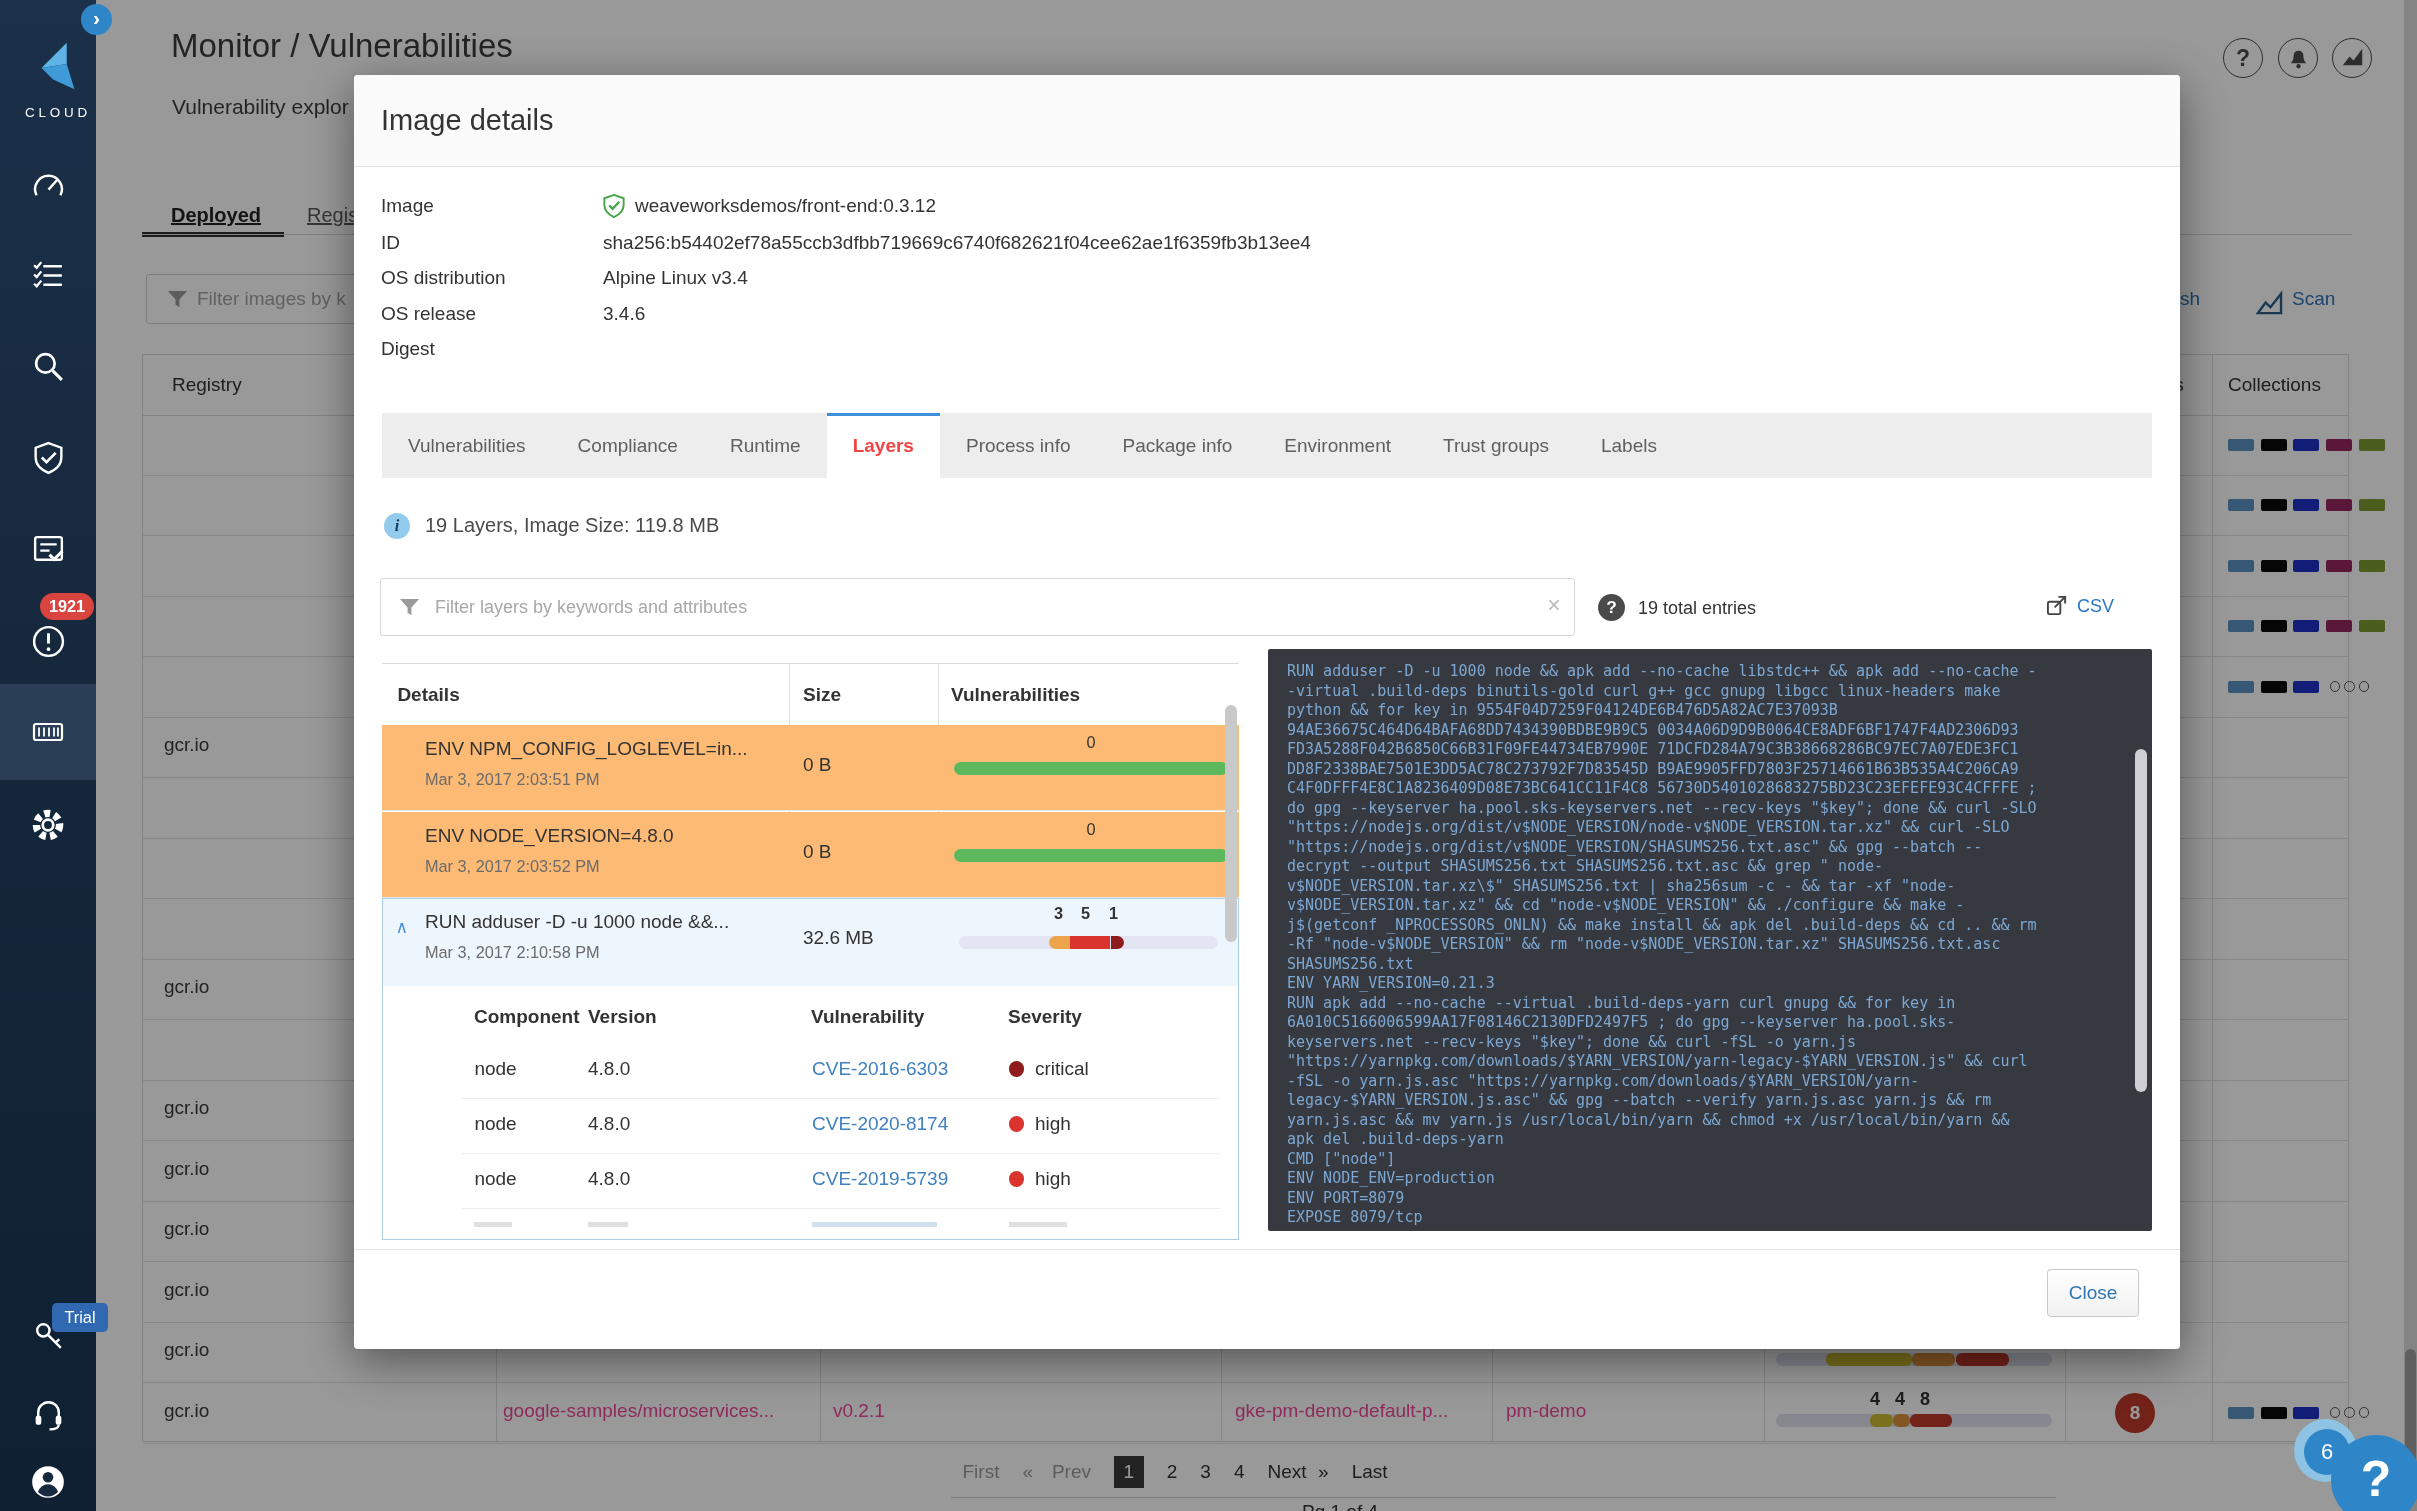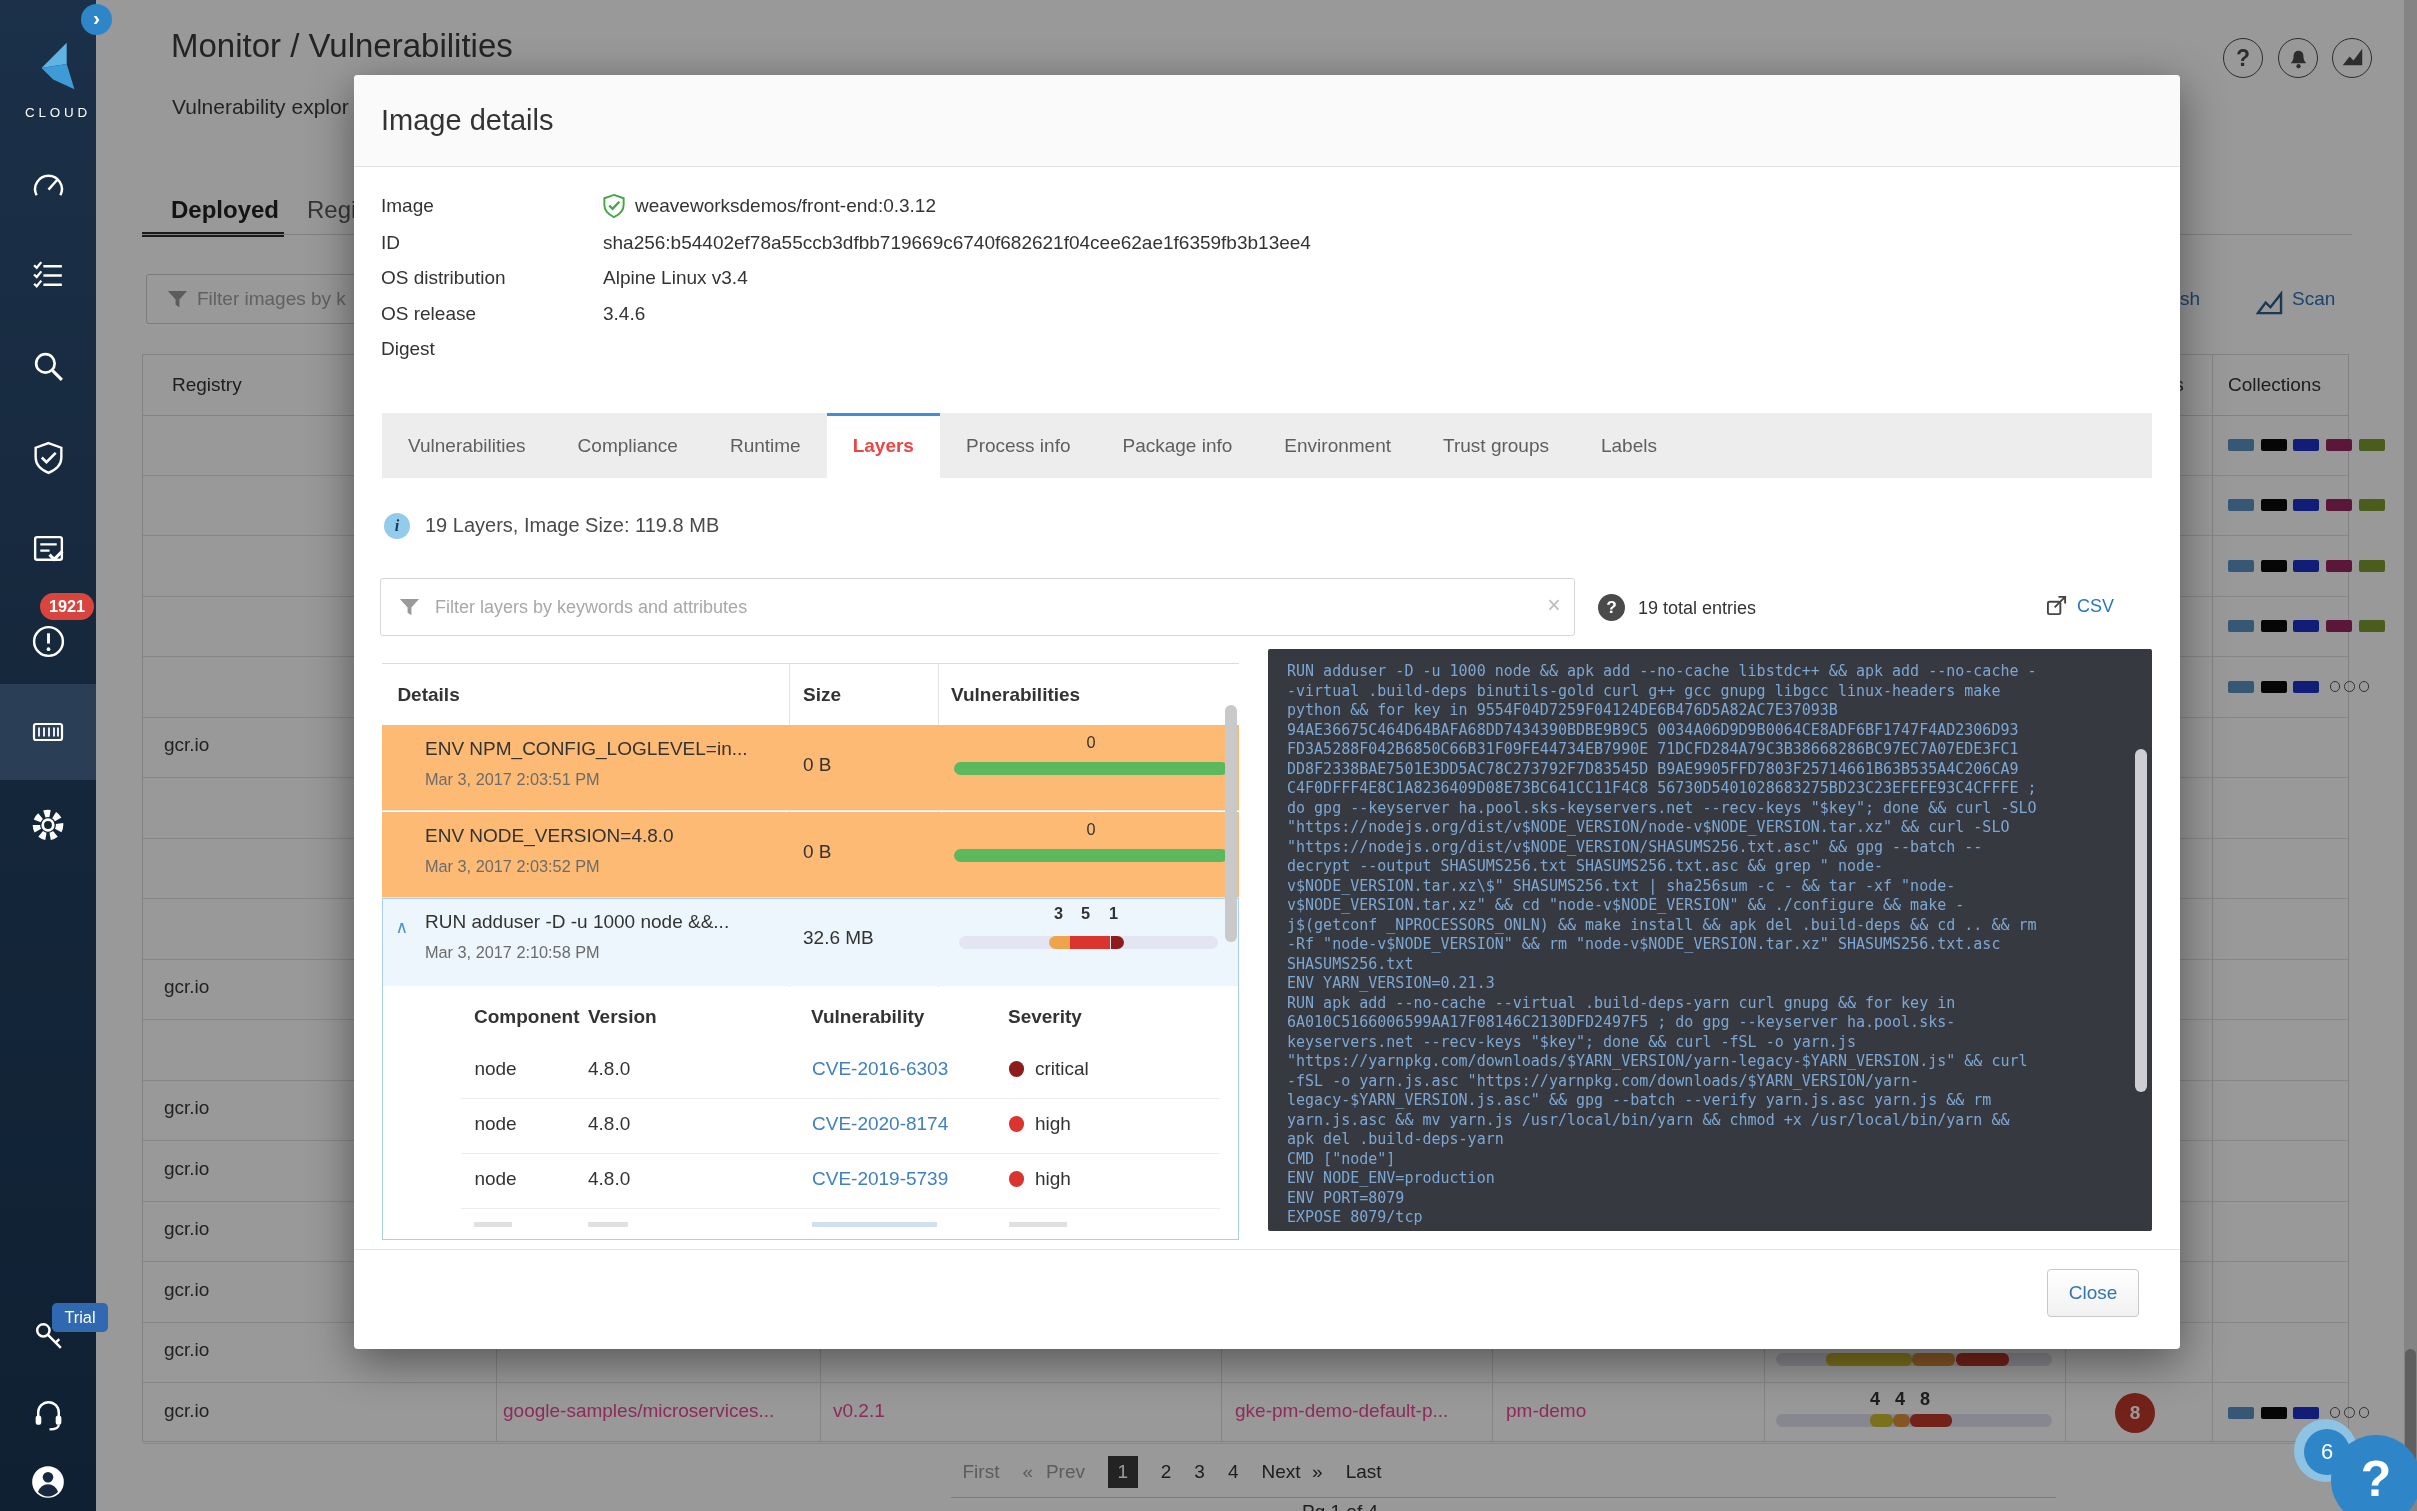--- a/index.html
+++ b/index.html
@@ -5,21 +5,21 @@
   * { margin:0; padding:0; box-sizing:border-box; }
   html,body { width:2417px; height:1511px; }
   body { font-family:"Liberation Sans", sans-serif; background:#fff; overflow:hidden; position:relative; }
   .abs { position:absolute; }
 
   
   #bgpage { position:absolute; inset:0 0 0 96px; background:#fff; z-index:1; }
   .pg-title { position:absolute; left:75px; top:27px; font-size:33px; color:#3c3c3c; }
   .pg-sub { position:absolute; left:76px; top:95px; font-size:21px; color:#3c3c3c; }
   .tr-icon { position:absolute; width:40px; height:40px; border:1.9px solid #4c4c4c; border-radius:50%; color:#4c4c4c; text-align:center; line-height:38px; font-size:23px; font-weight:bold; }
-  .bgtab { position:absolute; top:196px; font-size:24px; font-weight:bold; color:#222; }
+  .bgtab { position:absolute; top:204px; font-size:20px; font-weight:bold; color:#222;text-decoration:underline; }
   .bgtab.inactive { color:#5b5b5b; font-weight:normal; }
   .tab-underline { position:absolute; left:46px; top:232px; width:142px; height:4.8px; background:#2e2e2e; }
   .tab-line { position:absolute; left:46px; top:234px; width:2210px; height:1px; background:#d8d8d8; }
   .bg-filter { position:absolute; left:50px; top:274px; width:1431px; height:50px; border:1px solid #cfcfcf; border-radius:2.9px; background:#fff; }
   .bg-filter .ph { position:absolute; left:50px; top:12.5px; font-size:19px; color:#a2a2a2; }
   .bg-filter svg { position:absolute; left:19px; top:13.4px; }
   .bg-link { position:absolute; top:288px; font-size:19px; color:#3072b8; }
   
   #bgtable { position:absolute; left:46px; top:354px; width:2207px; height:1088px; border:1px solid #d9d9d9; background:#fff; }
   .col-b { position:absolute; top:0; bottom:0; width:1px; background:#dedede; }
@@ -282,21 +282,21 @@
               <i></i>
             </span>
           </div>
         </div>
       </div>
   </div>
 
   <div id="pager">
     <span class="dis">First</span>
     <span class="dis" style="margin-right:1.9px;">«</span>
-    <span class="dis" style="margin-left:11px;">Prev</span>
+    <span class="dis" style="margin-left:17px;">Prev</span>
     <span class="pg-active">1</span>
     <span>2</span>
     <span>3</span>
     <span>4</span>
     <span>Next</span>
     <span style="margin-left:0;">»</span>
     <span>Last</span>
   </div>
   <div class="pager-line"></div>
   <div class="pg-status">Pg 1 of 4</div>

